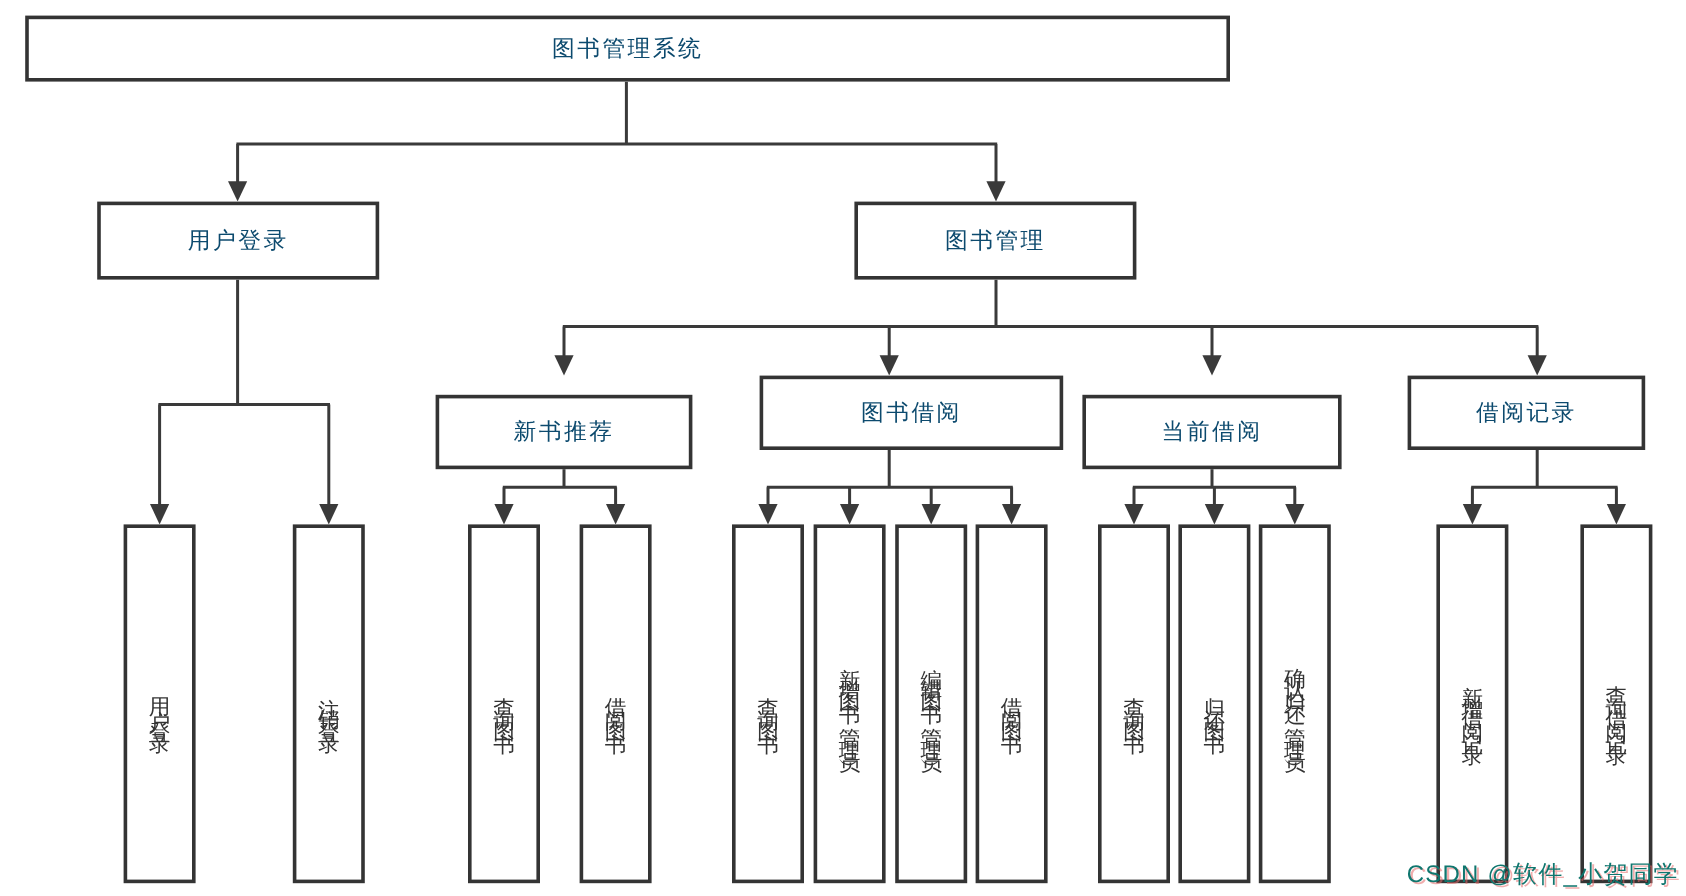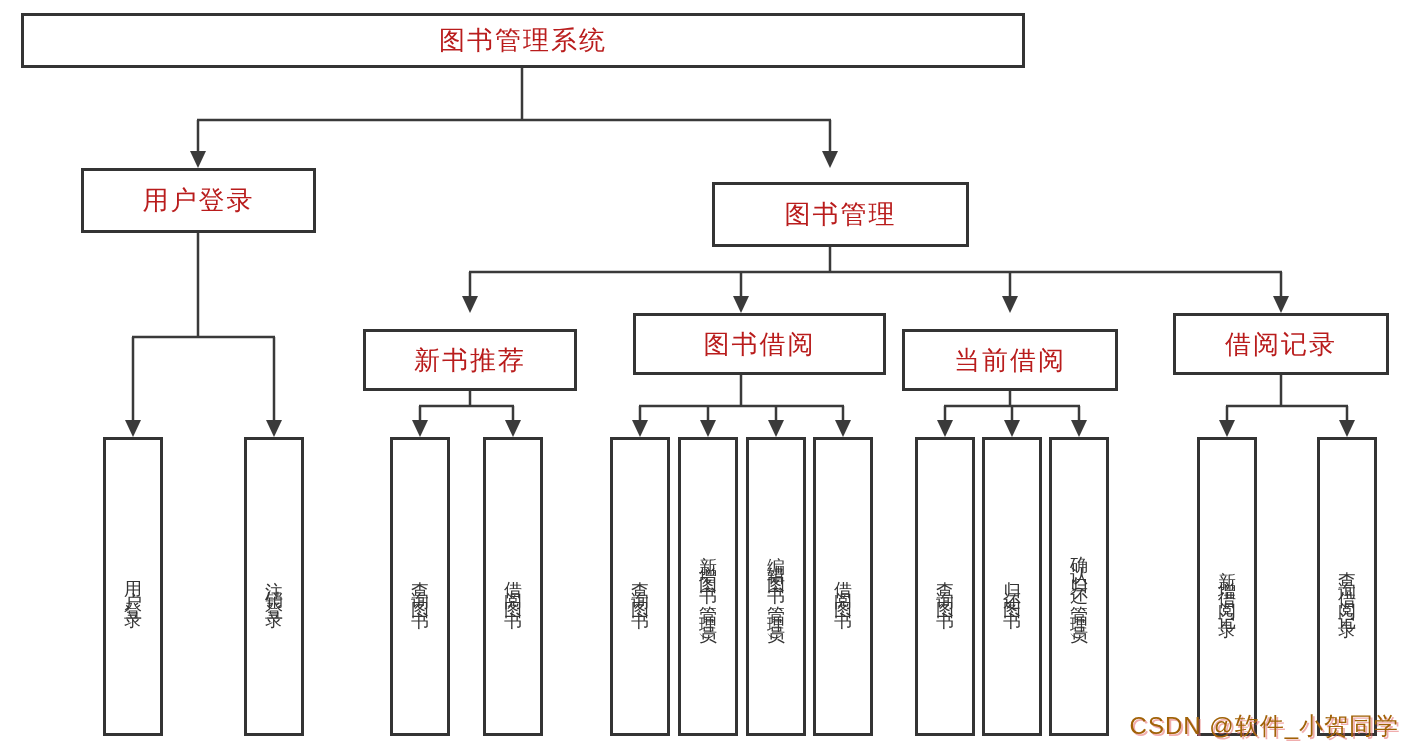--- a/index.html
+++ b/index.html
@@ -26,39 +26,39 @@
     position: absolute;
     box-sizing: border-box;
     background: #ffffff;
     border: 3px solid #343434;
     display: flex;
     align-items: center;
     justify-content: center;
     color: #333333;
   }
   .hnode span {
-    font-size: 26px;
+    font-size: 19px;
     letter-spacing: 2px;
-    color: #b91c1c;
+    color: #0c4a6e;
     white-space: nowrap;
   }
   .vnode span {
     writing-mode: vertical-rl;
     text-orientation: mixed;
     font-size: 18px;
     letter-spacing: 10px;
     color: #333333;
     line-height: 1;
   }
   .watermark {
     position: absolute;
     right: 6px;
     bottom: 5px;
-    font-size: 24px;
-    color: #a16207;
+    font-size: 20px;
+    color: #0f766e;
     letter-spacing: 1px;
     text-shadow: 2px 2px 0 rgba(228, 105, 105, 0.55);
     white-space: nowrap;
   }
 </style>
 </head>
 <body>
 
 <div class="canvas">
 
@@ -98,34 +98,34 @@
     </g>
   </svg>
 
   <div class="node hnode" style="left:21px; top:13px; width:1004px; height:55px;">
     <span>图书管理系统</span>
   </div>
 
   <div class="node hnode" style="left:81px; top:168px; width:235px; height:65px;">
     <span>用户登录</span>
   </div>
-  <div class="node hnode" style="left:712px; top:182px; width:257px; height:65px;">
+  <div class="node hnode" style="left:712px; top:168px; width:235px; height:65px;">
     <span>图书管理</span>
   </div>
 
   <div class="node hnode" style="left:363px; top:313px; width:214px; height:62px;margin-top:16px;">
     <span>新书推荐</span>
   </div>
   <div class="node hnode" style="left:633px; top:313px; width:253px; height:62px;">
     <span>图书借阅</span>
   </div>
   <div class="node hnode" style="left:902px; top:329px; width:216px; height:62px;">
     <span>当前借阅</span>
   </div>
-  <div class="node hnode" style="left:1173px; top:313px; width:216px; height:62px;">
+  <div class="node hnode" style="left:1173px; top:313px; width:198px; height:62px;">
     <span>借阅记录</span>
   </div>
 
   <div class="node vnode" style="left:103px; top:437px; width:60px; height:299px;">
     <span>用户登录</span>
   </div>
   <div class="node vnode" style="left:244px; top:437px; width:60px; height:299px;">
     <span>注销登录</span>
   </div>
 

